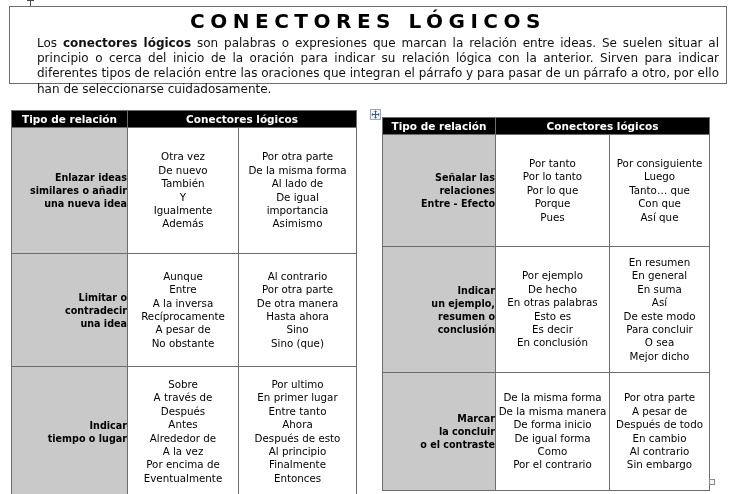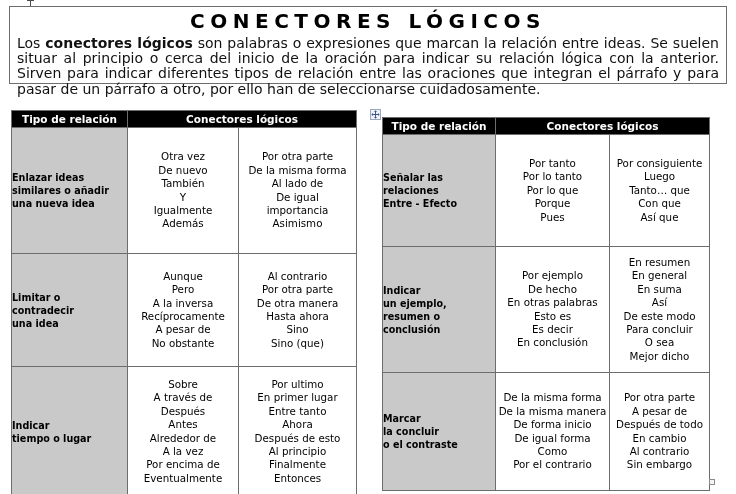--- a/index.html
+++ b/index.html
@@ -50,25 +50,26 @@
     text-align: center;
     font-size: 20px;
     font-weight: bold;
     letter-spacing: 5.5px;
     padding-top: 4px;
     line-height: 1.05;
     color: #000;
     font-family: "DejaVu Sans", sans-serif;
   }
   .intro-paragraph {
-    font-size: 14px;
+    font-size: 12px;
     line-height: 15.2px;
     text-align: justify;
     padding: 4px 7px 0 7px;
     color: #111;
+    margin-left: 20px;
   }
   .intro-paragraph b { font-weight: bold; }
 
   
   .conn-table {
     position: absolute;
     border-collapse: collapse;
     table-layout: fixed;
     background: #ffffff;
   }
@@ -84,21 +85,21 @@
     font-weight: bold;
     text-align: center;
     height: 16px;
     line-height: 16px;
     border: 1px solid #000000;
   }
   .type-cell {
     background: #c9c9c9;
     font-size: 9.6px;
     font-weight: bold;
-    text-align: left;
+    text-align: right;
     line-height: 13px;
     padding: 2px 3px;
   }
   .conn-cell {
     background: #ffffff;
     font-size: 10.3px;
     text-align: center;
     line-height: 13.4px;
     padding: 4px 2px;
     color: #000;
@@ -183,21 +184,21 @@
     </td>
   </tr>
   <tr style="height:113px">
     <td class="type-cell">
       <div>Limitar o</div>
       <div>contradecir</div>
       <div>una idea</div>
     </td>
     <td class="conn-cell">
       <div>Aunque</div>
-      <div>Pero</div>
+      <div>Entre</div>
       <div>A la inversa</div>
       <div>Recíprocamente</div>
       <div>A pesar de</div>
       <div>No obstante</div>
     </td>
     <td class="conn-cell">
       <div>Al contrario</div>
       <div>Por otra parte</div>
       <div>De otra manera</div>
       <div>Hasta ahora</div>

